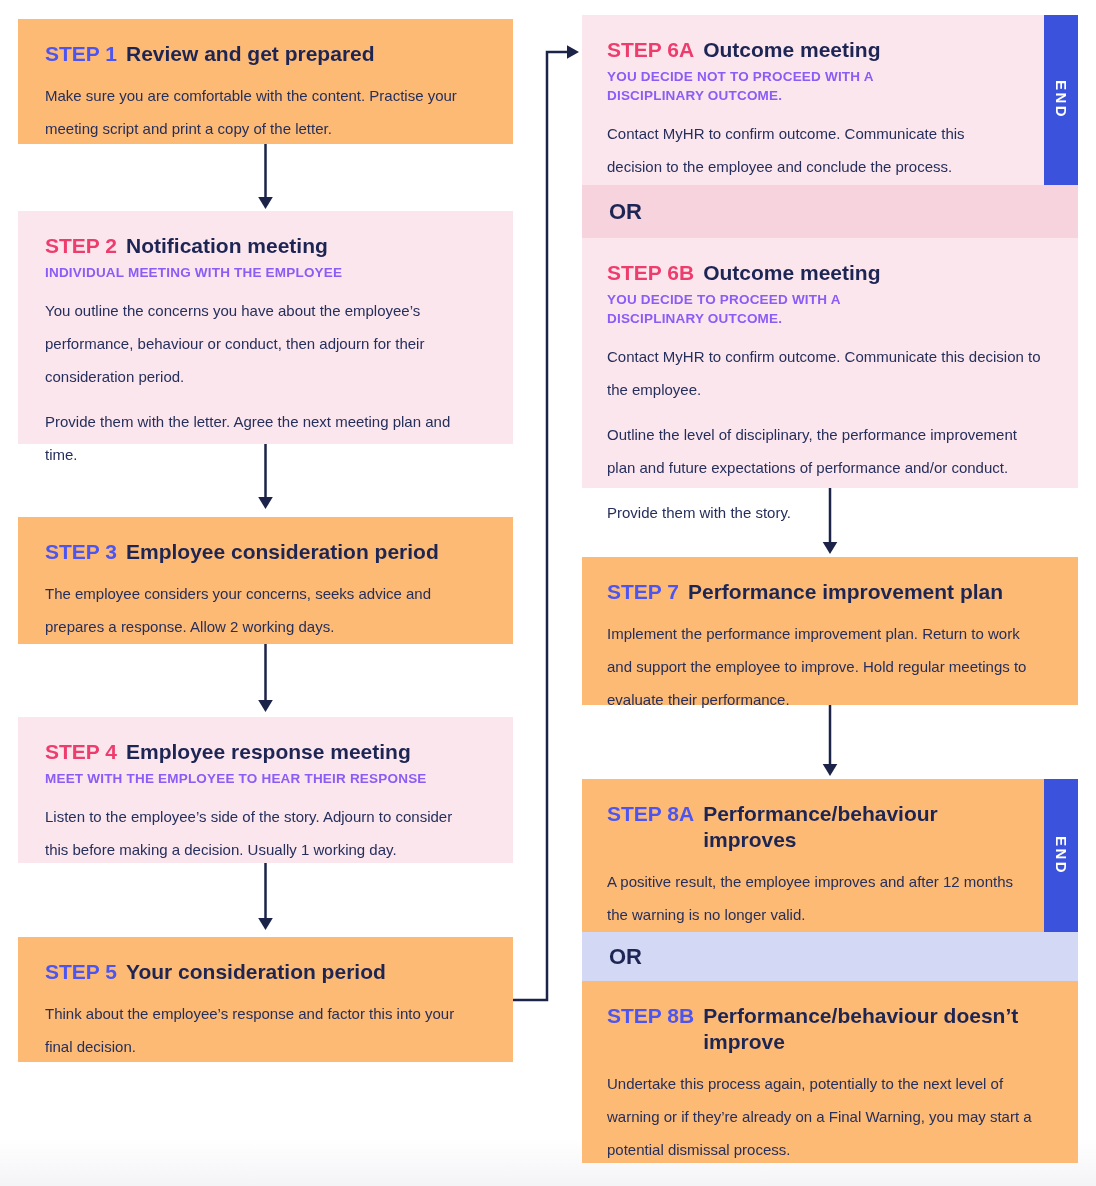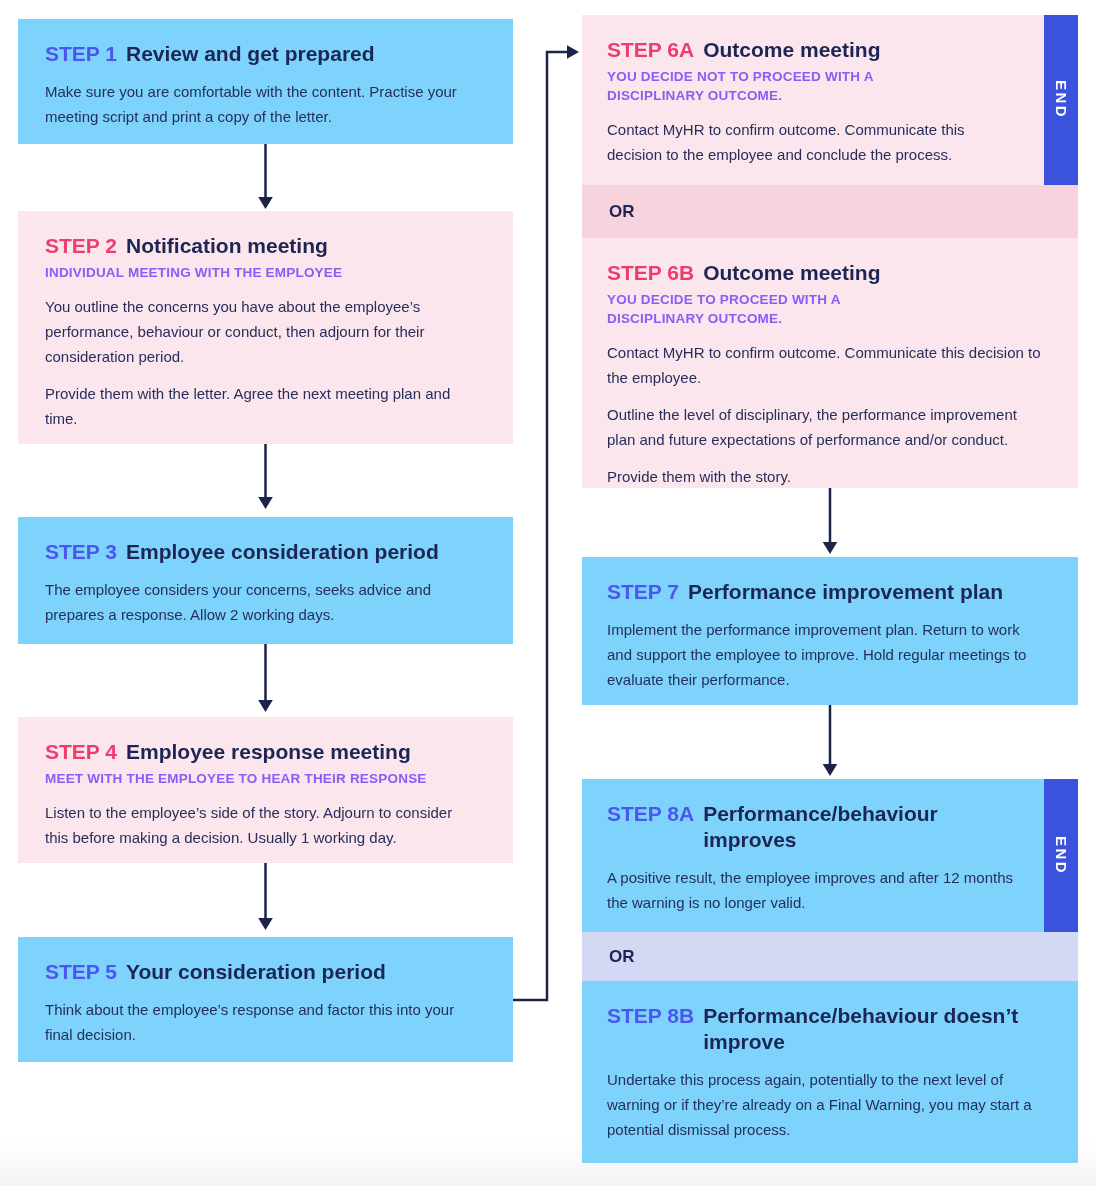--- a/index.html
+++ b/index.html
@@ -14,58 +14,58 @@
     position:absolute;left:0;top:1138px;width:1096px;height:48px;
     background:linear-gradient(to bottom, rgba(244,244,247,0), #f4f4f7);
     z-index:0;
   }
   .card{
     position:absolute;
     box-sizing:border-box;
     padding:22px 30px 0 27px;
     z-index:1;
   }
-  .card.lav{background:#7dd3fc;}
+  .card.lav{background:#fdba74;}
   .card.pink{background:#fbe6ed;}
   .card.right{padding-left:25px;}
   .card-title{
     display:flex;gap:9px;align-items:flex-start;
     margin:0 0 4px 0;
     font-size:21px;line-height:26px;font-weight:700;color:#1d2554;
   }
   .step-label{white-space:nowrap;font-weight:700;}
   .step-label.blue{color:#4d55f0;}
   .step-label.pinkc{color:#ee3d6d;}
   .title-text{font-weight:700;color:#1d2554;}
   .card-subtitle{
     margin:2px 0 0 0;
     font-size:13.5px;line-height:19px;font-weight:700;
     color:#8b5cf6;letter-spacing:.2px;
     white-space:pre-line;
   }
   .card p{
     margin:12px 0 0 0;
-    font-size:15px;line-height:25px;color:#262f5c;
+    font-size:15px;line-height:33px;color:#262f5c;
   }
   .body{max-width:432px;}
   .card.right .body{max-width:436px;}
   .card.s6a .body{max-width:372px;}
   .card.has-end{padding-right:56px;}
   .end-tab{
     position:absolute;top:0;right:0;bottom:0;width:34px;
     background:#3b52dc;color:#ffffff;
     display:flex;align-items:center;justify-content:center;
     writing-mode:vertical-rl;text-orientation:mixed;
     font-size:15px;font-weight:700;letter-spacing:2.5px;
   }
   .or-band{
     position:absolute;box-sizing:border-box;z-index:1;
     display:flex;align-items:center;
     padding-left:27px;
-    font-size:17px;font-weight:700;color:#1d2554;
+    font-size:22px;font-weight:700;color:#1d2554;
   }
   .or-band.pink{background:#f7d3de;}
   .or-band.lav{background:#d3d9f5;}
   .connectors{
     position:absolute;left:0;top:0;z-index:2;pointer-events:none;
   }
   
   .s1 {left:18px; top:19px;  width:495px;height:125px;}
   .s2 {left:18px; top:211px; width:495px;height:233px;}
   .s3 {left:18px; top:517px; width:495px;height:127px;}

